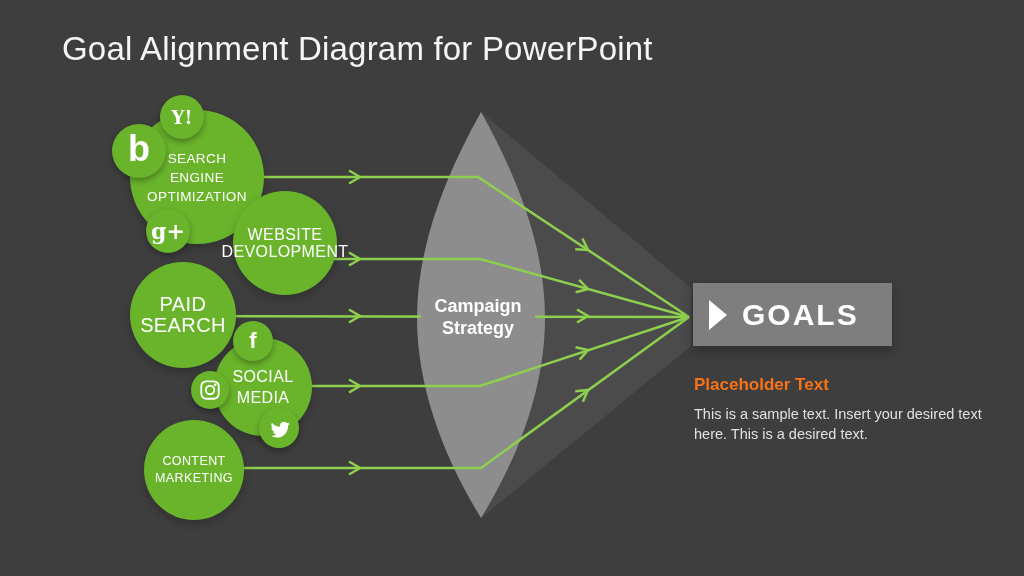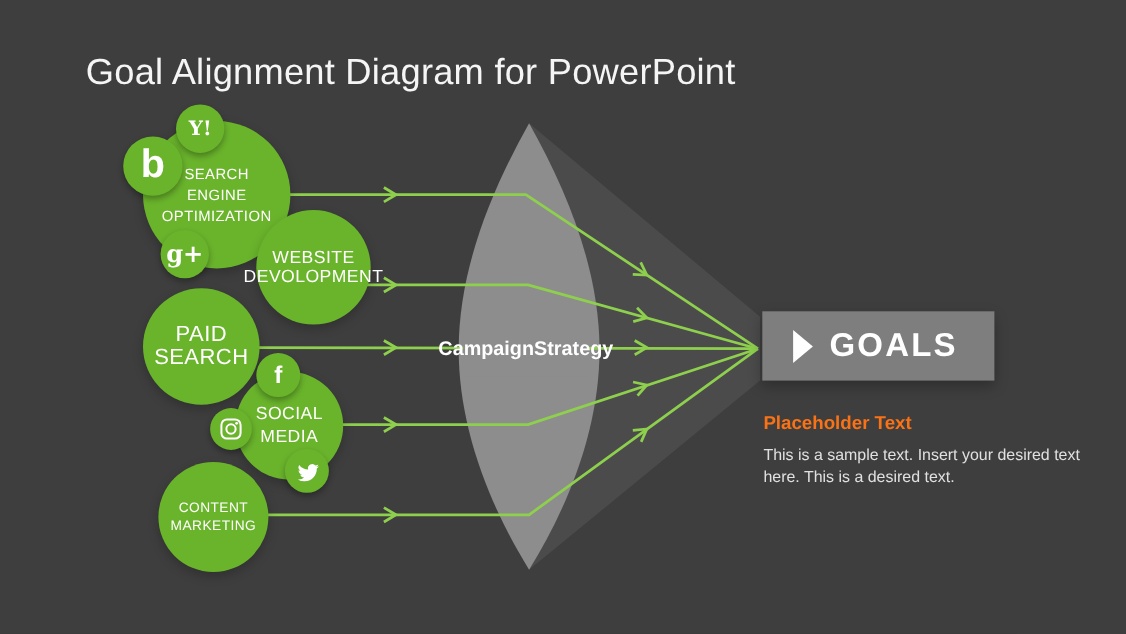--- a/index.html
+++ b/index.html
@@ -1,21 +1,21 @@
 <!DOCTYPE html>
 <html style="--background: #3e3e3e; --circle-green: #6ab42c; --line-green: #8ed04e; --lens-gray: #8d8d8d; --beam-gray: #4b4b4b; --goals-gray: #7e7e7e; --title-white: #f5f5f5; --body-gray: #e0e0e0;"><head>
 <meta charset="utf-8">
 <style>
   html,body{margin:0;padding:0;}
   body{width:1024px;height:576px;overflow:hidden;
        font-family:"Liberation Sans",sans-serif;
        background:var(--background,#3e3e3e);}
   .slide{position:relative;width:1024px;height:576px;background:var(--background,#3e3e3e);}
 
-  .slide-title{position:absolute;left:62px;top:30px;margin:16px;
+  .slide-title{position:absolute;left:62px;top:30px;margin:0;
     font-size:33px;font-weight:400;color:var(--title-white,#f5f5f5);letter-spacing:.2px;}
 
   svg.diagram{position:absolute;left:0;top:0;}
   .beam{fill:var(--beam-gray,#4b4b4b);}
   .lens{fill:var(--lens-gray,#8d8d8d);}
   .flow{stroke:var(--line-green,#8ed04e);stroke-width:2.5;fill:none;}
   .chev{stroke:var(--line-green,#8ed04e);stroke-width:2.5;fill:none;stroke-linejoin:miter;}
 
   .circle{position:absolute;border-radius:50%;
     background:var(--circle-green,#6ab42c);
@@ -39,27 +39,27 @@
   .ic-bing{left:112px;top:124px;width:54px;height:54px;
     font-weight:700;font-size:36px;line-height:1;padding-bottom:4px;box-sizing:border-box;}
   .ic-gplus{left:146px;top:209px;width:44px;height:44px;
     font-family:"DejaVu Serif",serif;font-weight:700;font-size:22px;}
   .ic-fb{left:233px;top:321px;width:40px;height:40px;font-weight:700;font-size:22px;}
   .ic-ig{left:191px;top:371px;width:38px;height:38px;}
   .ic-tw{left:259px;top:408px;width:40px;height:40px;}
 
   .campaign-label{position:absolute;left:421px;top:292px;width:114px;height:50px;
     background:var(--lens-gray,#8d8d8d);
-    display:flex;flex-direction:row;align-items:center;justify-content:center;
+    display:flex;flex-direction:column;align-items:center;justify-content:center;
     color:#fff;font-size:18px;font-weight:700;line-height:22px;text-align:center;}
 
   .goals-box{position:absolute;left:693px;top:283px;width:199px;height:63px;
     background:var(--goals-gray,#7e7e7e);
     display:flex;align-items:center;justify-content:flex-start;
-    box-shadow:0 5px 12px rgba(0,0,0,.28);padding-left:12px;}
+    box-shadow:0 5px 12px rgba(0,0,0,.28);}
   .goals-play{width:0;height:0;margin-left:16px;
     border-top:15px solid transparent;border-bottom:15px solid transparent;
     border-left:18px solid #fff;}
   .goals-text{color:#fff;font-size:30px;font-weight:700;letter-spacing:2px;margin-left:15px;}
 
   .placeholder{position:absolute;left:694px;top:375px;width:310px;color:#fff;}
   .placeholder h2{margin:0;font-size:17px;font-weight:700;color:#f97316;}
   .placeholder p{margin:9px 0 0 0;font-size:14.5px;line-height:20px;
     color:var(--body-gray,#e0e0e0);}
 </style>

